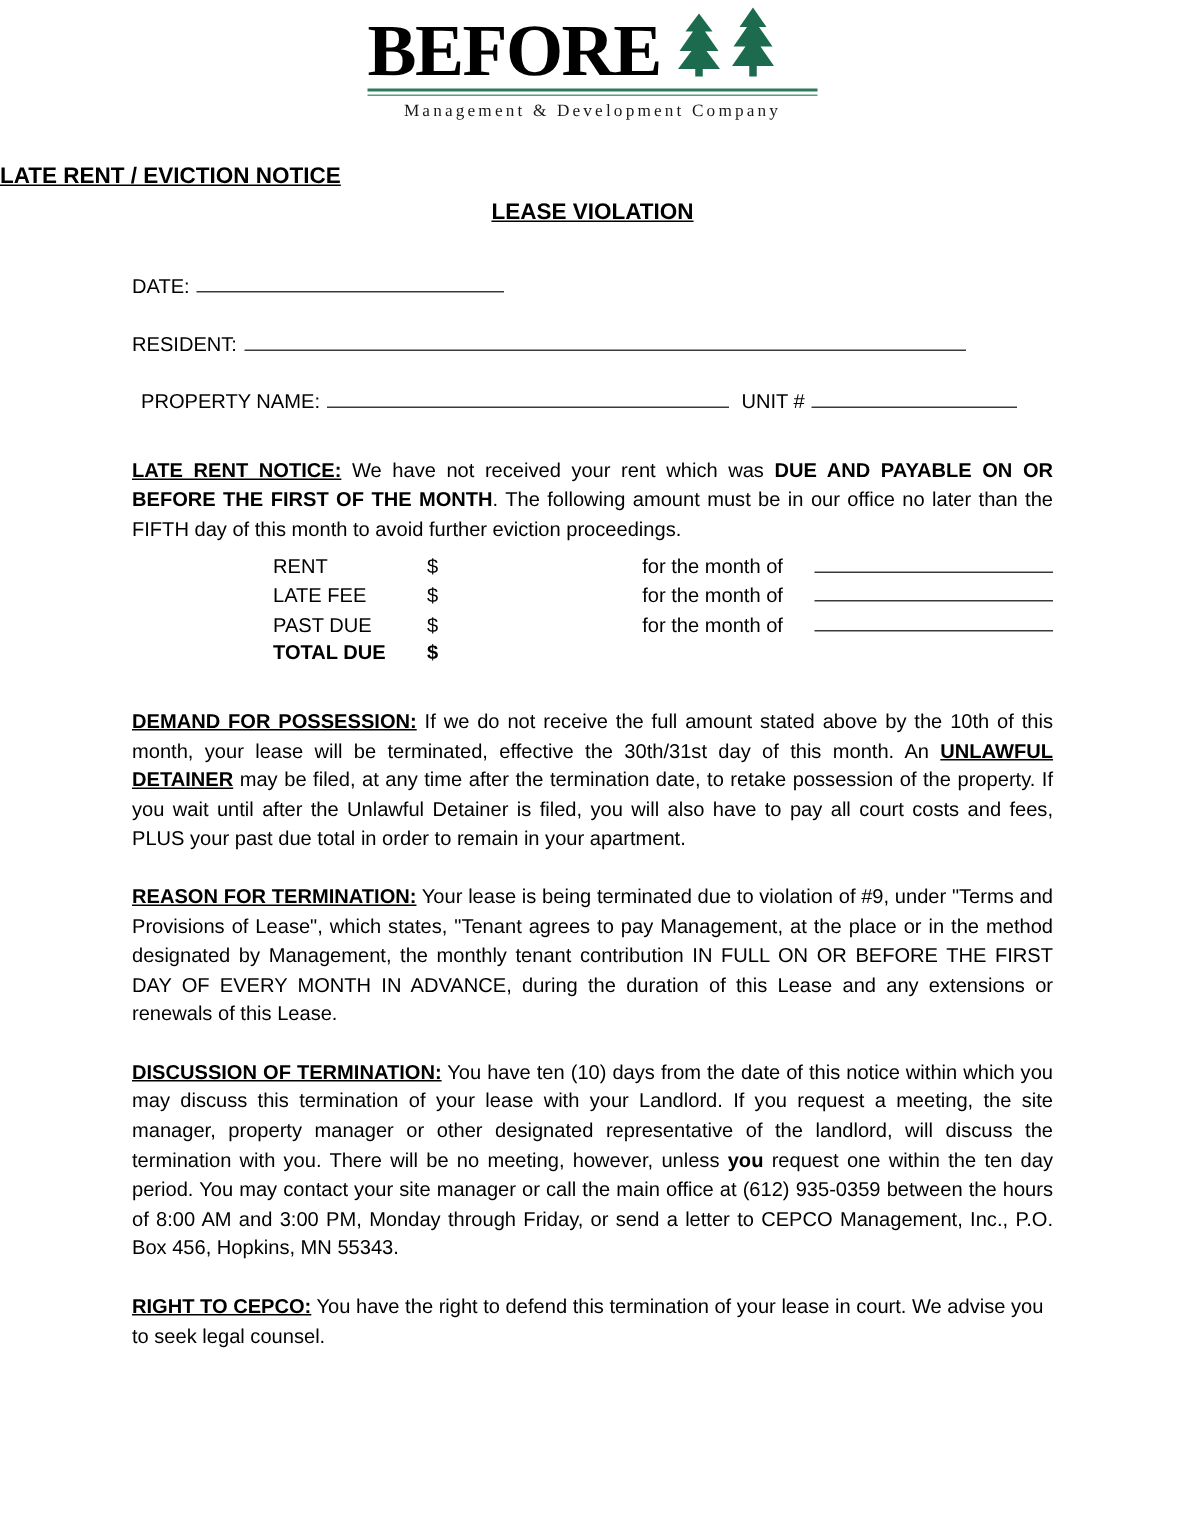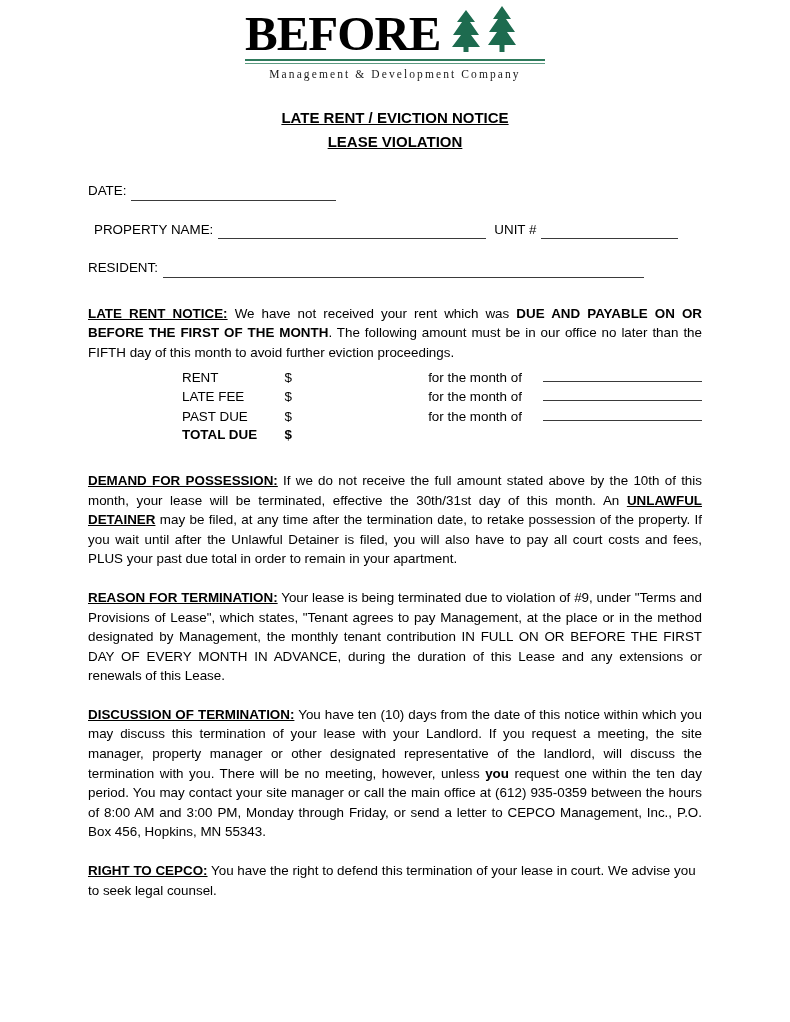--- a/index.html
+++ b/index.html
@@ -66,21 +66,20 @@
     font-size: 11.5px;
     letter-spacing: 2.1px;
     color: #1a1a1a;
     text-align: center;
     margin-top: 4px;
     white-space: nowrap;
   }
 
   
   .doc-title {
-    text-align: center;
     font-size: 15px;
     font-weight: bold;
     line-height: 24px;
     margin-top: 26px;
   }
   .doc-title span {
     text-decoration: underline;
   }
   .doc-subtitle {
     text-align: center;
@@ -96,21 +95,21 @@
   .content {
     margin: 0 auto;
     width: 614px;
     font-size: 13.4px;
     line-height: 19.6px;
   }
 
   
   .field-row {
     display: flex;
-    align-items: flex-end;
+    align-items: flex-start;
     margin-top: 19px;
     white-space: nowrap;
   }
   .field-row.first { margin-top: 27px; }
   .field-label {
     font-size: 13.4px;
   }
   .rule-line {
     border-bottom: 1.2px solid #3a3a3a;
     display: inline-block;
@@ -197,32 +196,32 @@
     <span>LEASE VIOLATION</span>
   </div>
 
   <div class="content">
 
     <div class="field-row first">
       <span class="field-label">DATE:</span>
       <span class="rule-line" style="width:205px;"></span>
     </div>
 
+    <div class="field-row">
+      <span class="field-label">RESIDENT:</span>
+      <span class="rule-line" style="width:481px;"></span>
+    </div>
+
     <div class="field-row indent-1">
       <span class="field-label">PROPERTY NAME:</span>
       <span class="rule-line" style="width:268px;"></span>
       <span class="field-label" style="margin-left:8px;">UNIT #</span>
       <span class="rule-line" style="width:137px;"></span>
     </div>
 
-    <div class="field-row">
-      <span class="field-label">RESIDENT:</span>
-      <span class="rule-line" style="width:481px;"></span>
-    </div>
-
     <div class="gap-lg"></div>
 
     <p class="para"><span class="lead">LATE RENT NOTICE:</span><span>  We have not received your rent which was </span><span class="b">DUE AND PAYABLE ON OR BEFORE THE FIRST OF THE MONTH</span><span>.  The following amount must be in our office no later than the FIFTH day of this month to avoid further eviction proceedings.</span></p>
 
     <table class="amounts">
       <tbody>
         <tr>
           <td class="col-label">RENT</td>
           <td class="col-dollar">$</td>
           <td class="col-month">for the month of</td>

